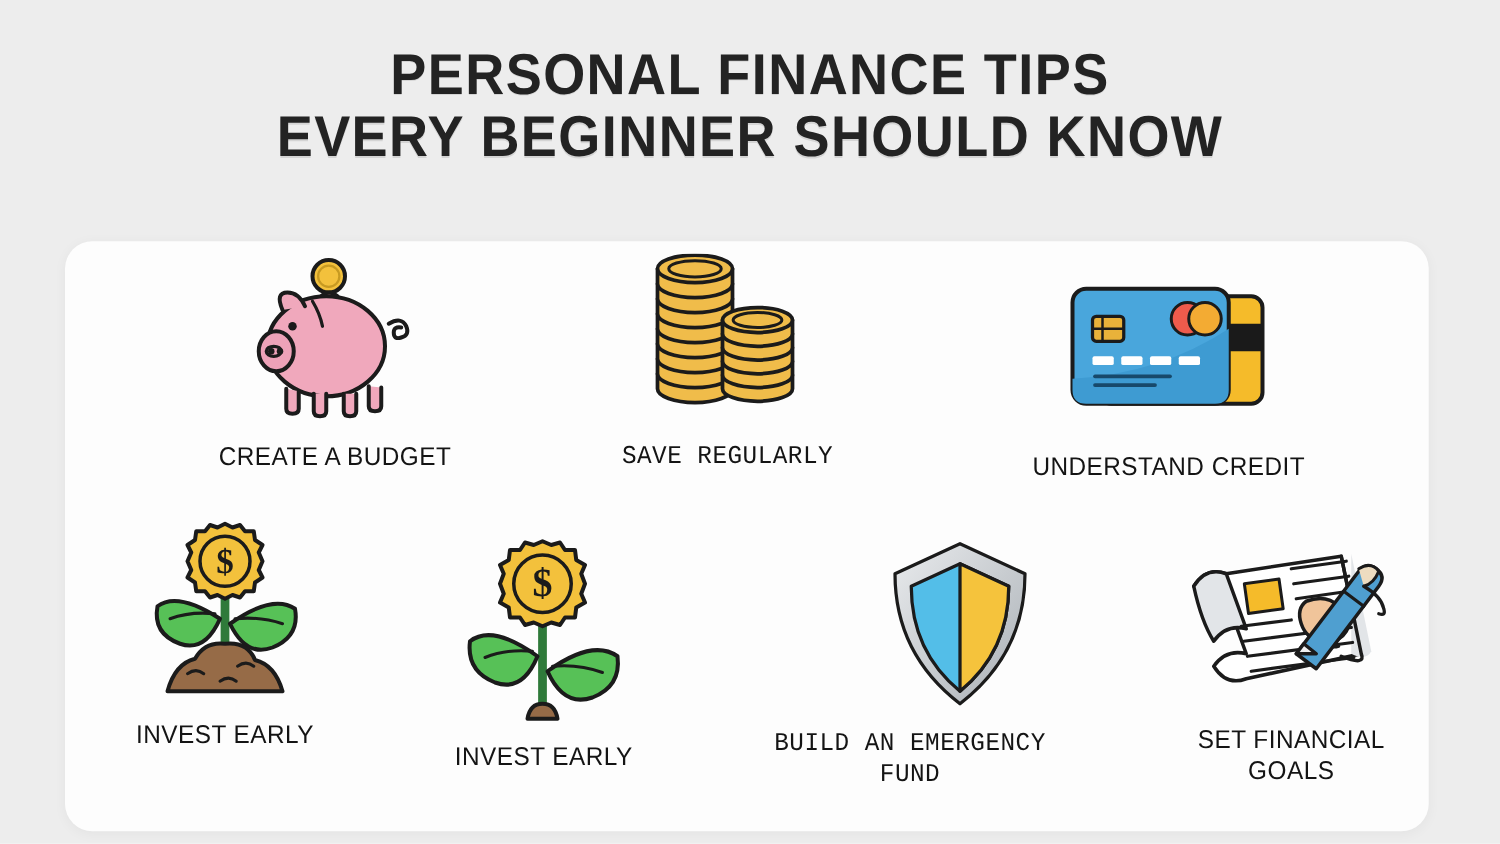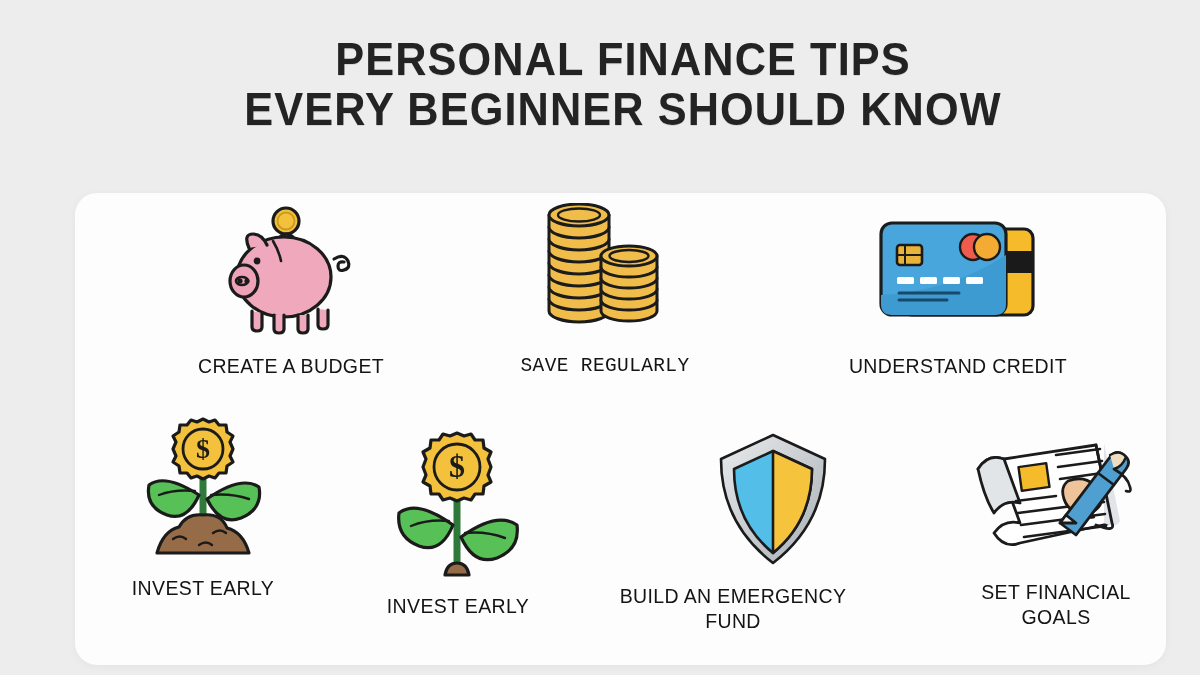--- a/index.html
+++ b/index.html
@@ -3,21 +3,21 @@
 <meta charset="utf-8">
 <style>
   html,body{margin:0;padding:0;}
   body{
     width:1200px;height:675px;
     background:#ededed;
     font-family:"Liberation Sans", sans-serif;
     overflow:hidden;
     position:relative;
   }
-  .stage{position:relative;width:1088px;height:675px;margin-left:23px;}
+  .stage{position:relative;width:1088px;height:675px;}
 
   
   .title-block{
     position:absolute;left:0;top:34px;width:1200px;
     text-align:center;
   }
   .title-line{
     display:block;
     color:#232323;
     font-weight:bold;
@@ -129,21 +129,21 @@
                 <path d="M66 64  a28 10 0 0 0 56 0 l0 -11 l-56 0 z"></path>
                 <ellipse cx="94" cy="53" rx="28" ry="10"></ellipse>
               </g>
               <ellipse cx="94" cy="53" rx="19.5" ry="6" fill="none" stroke-width="2.4"></ellipse>
             </g>
           </svg>
         </div>
         <div class="cell-label">SAVE REGULARLY</div>
       </div>
 
-      <div class="cell" style="left:743px;top:0;width:280px;">
+      <div class="cell" style="left:743px;top:8px;width:280px;">
         <div class="icon-wrap">
           <svg width="190" height="136" viewBox="0 0 190 136">
             <g stroke="#1b1b1b" stroke-width="3.2" stroke-linejoin="round">
 
               <rect x="40" y="26" width="130" height="86" rx="9" fill="#f5bb2a"></rect>
               <rect x="120" y="48" width="50" height="22" fill="#1a1a1a" stroke="none"></rect>
 
               <rect x="18" y="20" width="125" height="92" rx="11" fill="#49a6dc"></rect>
               <path d="M18 92 q70 -4 125 -40 l0 49 q0 11 -11 11 l-103 0 q-11 0 -11 -11 z" fill="#3e9bd2" stroke="none"></path>
 
@@ -217,21 +217,21 @@
                 <circle cx="0" cy="0" r="23" fill="#f3c13c" stroke-width="2.8"></circle>
                 <text x="0" y="10" text-anchor="middle" font-family="'Liberation Serif',serif" font-size="32" font-weight="bold" fill="#1b1b1b" stroke="none">$</text>
               </g>
               <path d="M62 146 q2 -12 12 -12 q10 0 12 12 z" fill="#966b47"></path>
             </g>
           </svg>
         </div>
         <div class="cell-label">INVEST EARLY</div>
       </div>
 
-      <div class="cell" style="left:558px;top:8px;width:280px;">
+      <div class="cell" style="left:576px;top:8px;width:280px;font-family:Liberation Mono, monospace;">
         <div class="icon-wrap">
           <svg width="120" height="140" viewBox="0 0 120 140">
             <defs>
               <linearGradient id="shBorder" x1="0" y1="0" x2="1" y2="1">
                 <stop offset="0%" stop-color="#e9ebed"></stop>
                 <stop offset="50%" stop-color="#c9cdd1"></stop>
                 <stop offset="100%" stop-color="#a9afb5"></stop>
               </linearGradient>
             </defs>
             <g stroke="#1b1b1b" stroke-width="2.6" stroke-linejoin="round">

